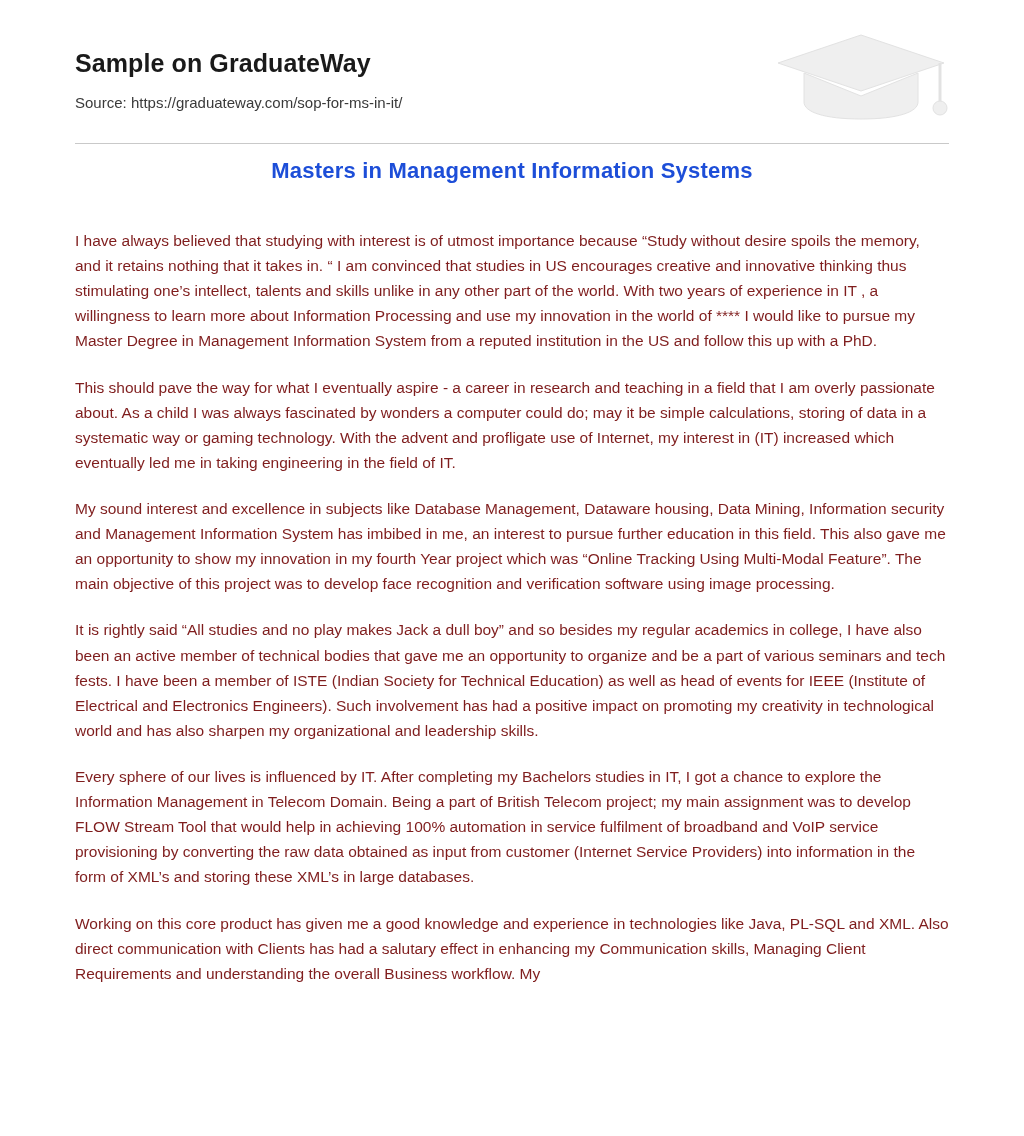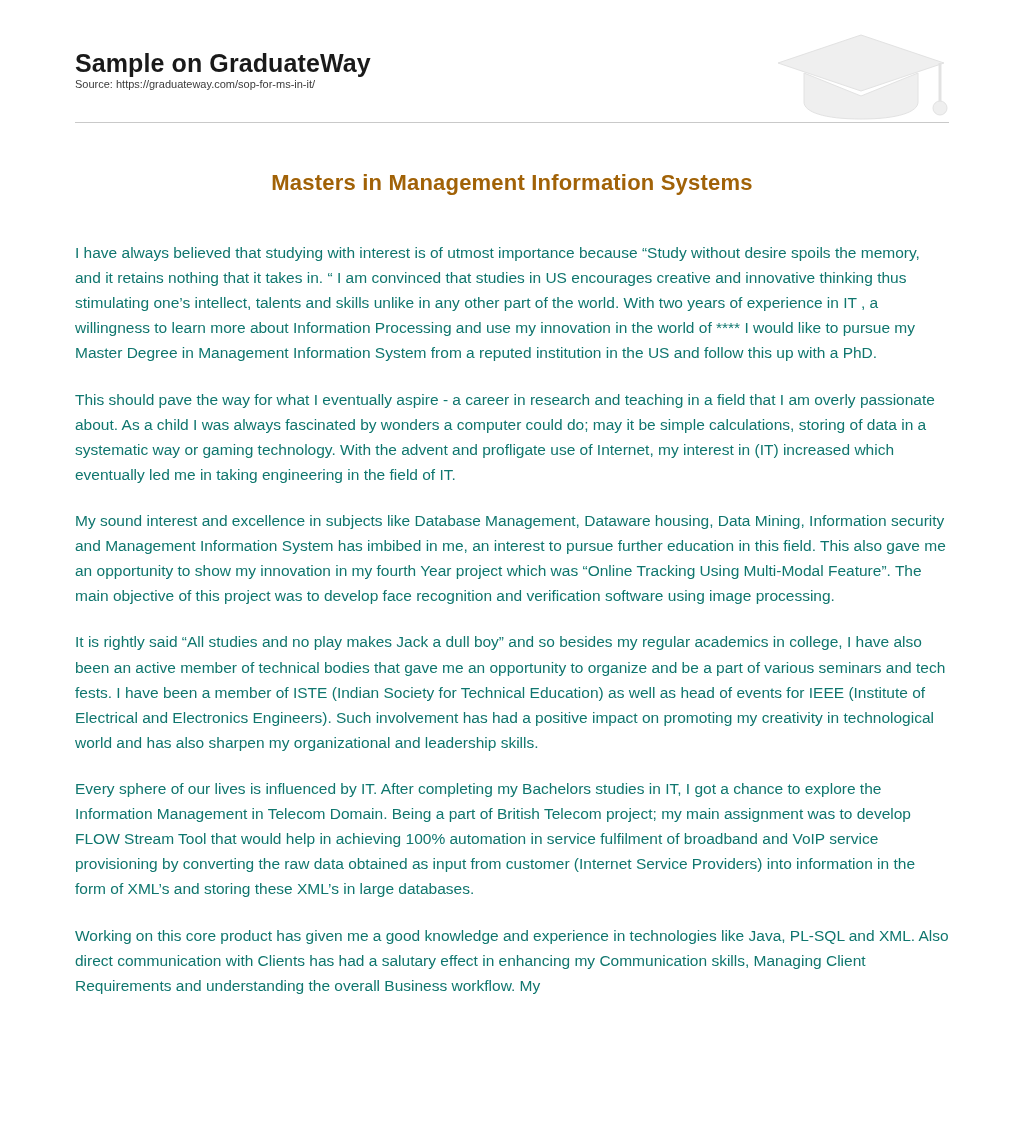--- a/index.html
+++ b/index.html
@@ -28,50 +28,50 @@
     box-sizing: border-box;
   }
   .brand-line {
     font-size: 25px;
     font-weight: bold;
     color: #1a1a1a;
     letter-spacing: 0.1px;
     line-height: 1.2;
   }
   .source-line {
-    margin-top: 0;
-    font-size: 11px;
+    margin-top: 16px;
+    font-size: 15px;
     color: #3a3a3a;
   }
   .logo {
     position: absolute;
     right: 0px;
     top: 22px;
     width: 175px;
     height: 95px;
   }
   .divider {
     border-top: 1px solid #c9c9c9;
     margin-top: 32px;
   }
   .doc-title {
     text-align: center;
     font-size: 22px;
     font-weight: bold;
-    color: #a16207;
-    margin-top: 52px;
+    color: #1d4ed8;
+    margin-top: 40px;
     letter-spacing: 0.2px;
   }
   .body-copy {
     margin-top: 44px;
   }
   .body-copy p {
     font-size: 15.5px;
     line-height: 1.62;
-    color: #0f766e;
+    color: #7f1d1d;
     margin: 0 0 21px 0;
     text-align: left;
   }
   .body-copy p:last-child {
     margin-bottom: 0;
     margin-top: 20px;
   }
 </style>
 </head>
 <body>

